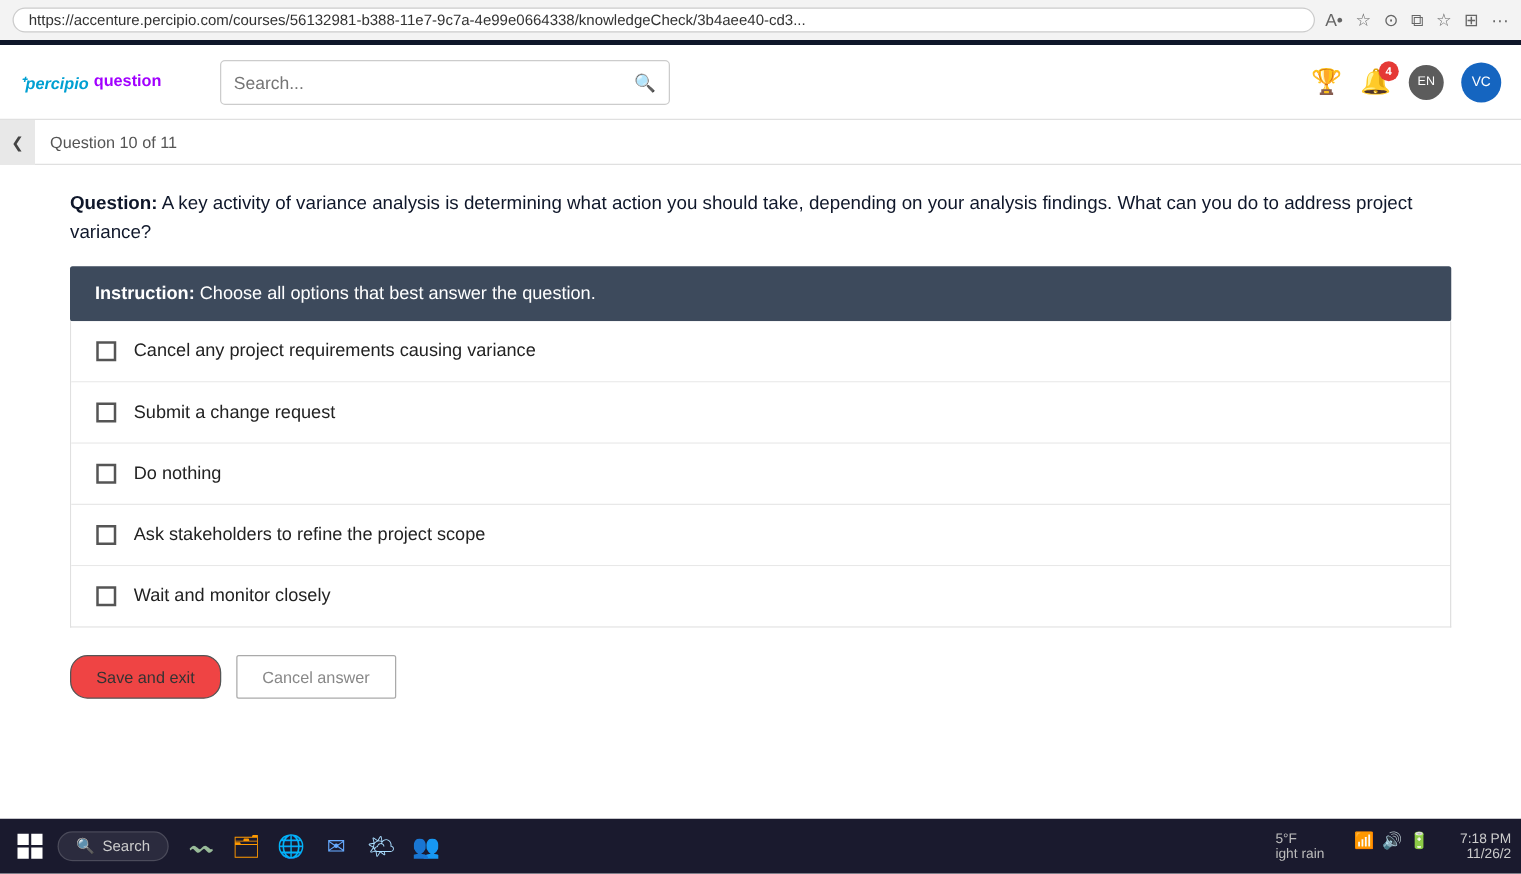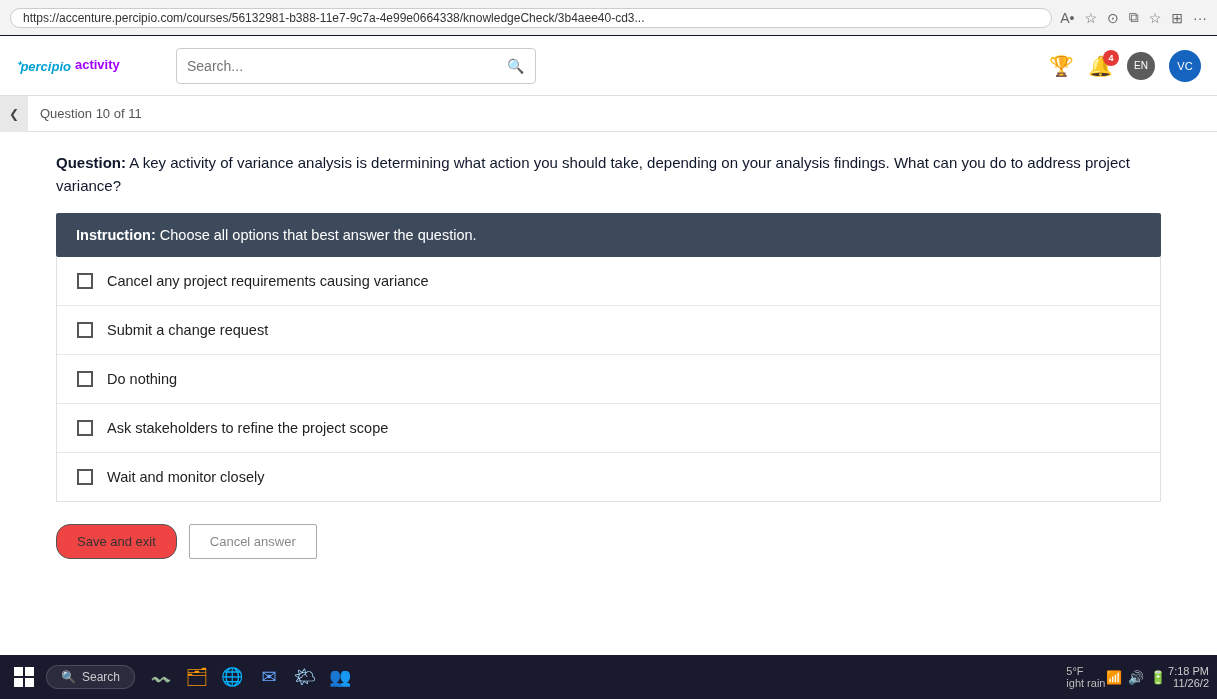--- a/index.html
+++ b/index.html
@@ -5,21 +5,21 @@
     * { margin: 0; padding: 0; box-sizing: border-box; }
     body { font-family: 'Segoe UI', Arial, sans-serif; background: #fff; width: 1217px; height: 699px; overflow: hidden; position: relative; }
 
     
     .browser-bar {
       background: #f3f3f3;
       height: 36px;
       display: flex;
       align-items: center;
       padding: 0 10px;
-      border-bottom: 1px solid #0f172a;
+      border-bottom: 4px solid #0f172a;
       font-size: 12px;
       color: #444;
       gap: 8px;
     }
     .browser-url {
       flex: 1;
       background: #fff;
       border: 1px solid #ccc;
       border-radius: 16px;
       padding: 2px 12px;
@@ -282,22 +282,22 @@
       display: flex;
       align-items: center;
       justify-content: center;
       font-size: 18px;
       cursor: pointer;
       border-radius: 4px;
     }
     .taskbar-right {
       margin-left: auto;
       display: flex;
-      align-items: center;
-      gap: 1px;
+      align-items: flex-start;
+      gap: 24px;
       color: #ccc;
       font-size: 11px;
     }
     .taskbar-time { text-align: right; }
     .taskbar-sys-icons { display: flex; gap: 6px; font-size: 13px; }
 
     .weather-text {
       font-size: 11px;
       color: #bbb;
     }
@@ -314,21 +314,21 @@
     <span>⧉</span>
     <span>☆</span>
     <span>⊞</span>
     <span>···</span>
   </div>
 </div>
 
 <div class="app-header">
   <div class="logo-area">
     <span class="logo-percipio">⁺percipio</span>
-    <span class="logo-accenture">activity</span>
+    <span class="logo-accenture">question</span>
   </div>
   <div class="search-bar-container">
     <div class="search-bar">
       <input type="text" placeholder="Search..." style="">
       <span class="search-icon-header">🔍</span>
     </div>
   </div>
   <div class="header-right">
     <span class="trophy-icon">🏆</span>
     <div class="bell-icon-wrap">

